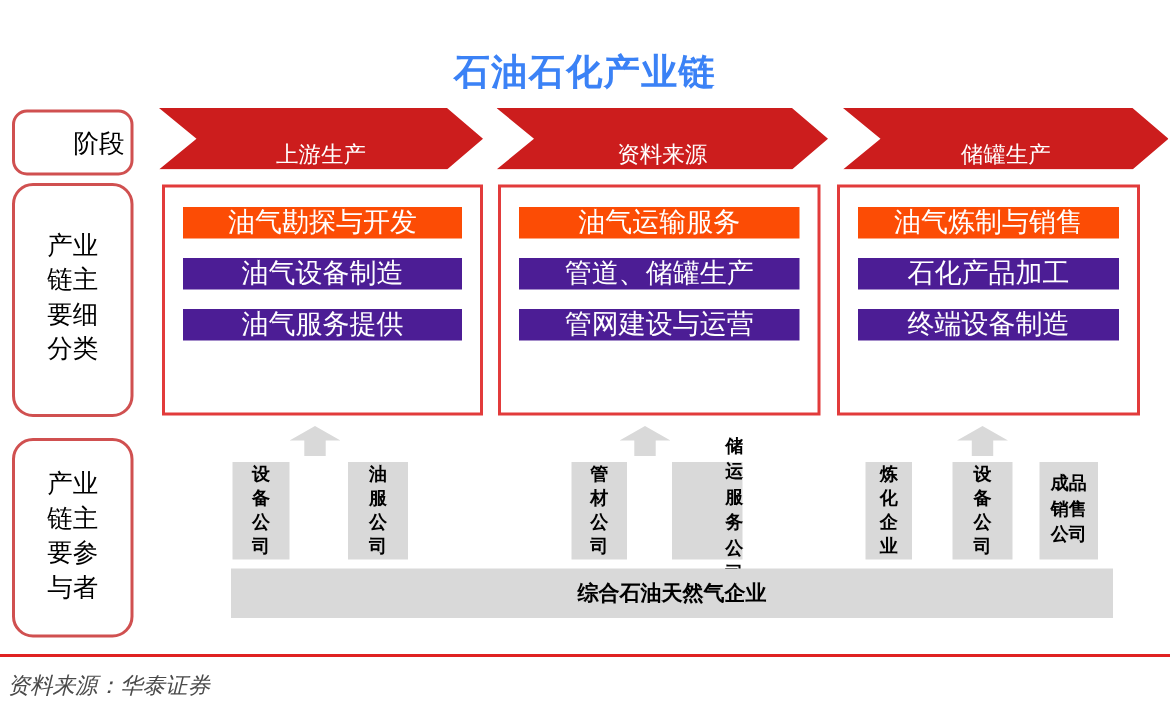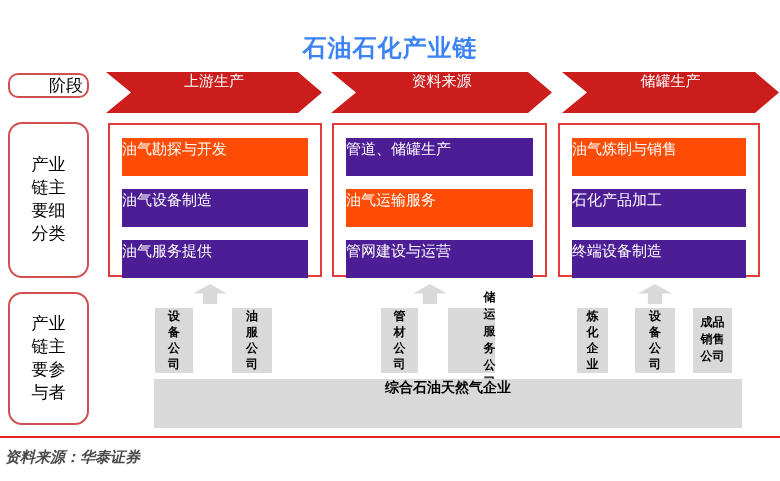--- a/index.html
+++ b/index.html
@@ -38,40 +38,40 @@
     line-height: 23px;
   }
   .pre { white-space: pre-line; font-family: Liberation Mono, monospace; }
 
   
   .chevron {
     height: 41px;
     background: #cc1d1d;
     clip-path: polygon(0 0, calc(100% - 24px) 0, 100% 50%, calc(100% - 24px) 100%, 0 100%, 25px 50%);
     display: flex;
-    align-items: flex-start;
+    align-items: flex-end;
     justify-content: center;
     color: #ffffff;
     font-size: 15px;
   }
 
   
   .cat-box {
     top: 123px;
     height: 154px;
     border: 2px solid #e23b3b;
     background: #ffffff;
   }
   .bar {
     margin: 13px 12px 0 12px;
-    height: 38px;
+    height: 21px;
     line-height: 21px;
-    text-align: left;
+    text-align: center;
     color: #ffffff;
-    font-size: 15px;
+    font-size: 18px;
   }
   .bar.primary { background: #fc4c05; }
   .bar.secondary { background: #4c1d95; }
 
   
   .up-arrow {
     width: 34px; height: 20px;
     background: #d9d9d9;
     clip-path: polygon(50% 0, 100% 48%, 71% 48%, 71% 100%, 29% 100%, 29% 48%, 0 48%);
   }
@@ -86,50 +86,50 @@
     font-weight: bold;
     line-height: 16px;
     display: flex;
     align-items: center;
     justify-content: center;
     text-align: center;
   }
   .p-box.three { line-height: 17px; }
 
   .integrated-bar {
-    left: 154px; top: 379px; width: 588px; height: 49px;
+    left: 154px; top: 379px; width: 588px; height: 33px;
     background: #d9d9d9;
     color: #000000;
     font-size: 14px;
     font-weight: bold;
     display: flex;
+    align-items: center;
     justify-content: center;
   }
 
   .divider {
     left: 0; top: 436px; width: 780px; height: 2px;
     background: #e02222;
   }
   .source {
     left: 5px; top: 448px;
     font-family: "Liberation Serif", serif;
     font-style: italic;
     font-size: 15px;
     color: #4a4a4a;
-    font-weight: bold;
   }
 </style>
 </head>
 <body>
 
 <div class="canvas">
 
   <div class="abs title">石油石化产业链</div>
 
-  <div class="abs side-box" style="left:8px; top:73px; width:81px; height:25px; border-radius:10px;padding-left:35px;">
+  <div class="abs side-box" style="left:8px; top:73px; width:81px; height:44px; border-radius:10px;padding-left:35px;">
     <span>阶段</span>
   </div>
   <div class="abs chevron" style="left:106px; top:72px; width:216px;">
     <span>上游生产</span>
   </div>
   <div class="abs chevron" style="left:331px; top:72px; width:221px;">
     <span>资料来源</span>
   </div>
   <div class="abs chevron" style="left:562px; top:72px; width:217px;">
     <span>储罐生产</span>
@@ -141,22 +141,22 @@
 要细
 分类</span>
   </div>
 
   <div class="abs cat-box" style="left:108px; width:214px;">
     <div class="bar primary">油气勘探与开发</div>
     <div class="bar secondary">油气设备制造</div>
     <div class="bar secondary">油气服务提供</div>
   </div>
   <div class="abs cat-box" style="left:332px; width:215px;">
+    <div class="bar primary">油气运输服务</div>
     <div class="bar secondary">管道、储罐生产</div>
-    <div class="bar primary">油气运输服务</div>
     <div class="bar secondary">管网建设与运营</div>
   </div>
   <div class="abs cat-box" style="left:558px; width:202px;">
     <div class="bar primary">油气炼制与销售</div>
     <div class="bar secondary">石化产品加工</div>
     <div class="bar secondary">终端设备制造</div>
   </div>
 
   <div class="abs side-box pre" style="left:8px; top:292px; width:81px; height:133px;">
     <span class="pre">产业

